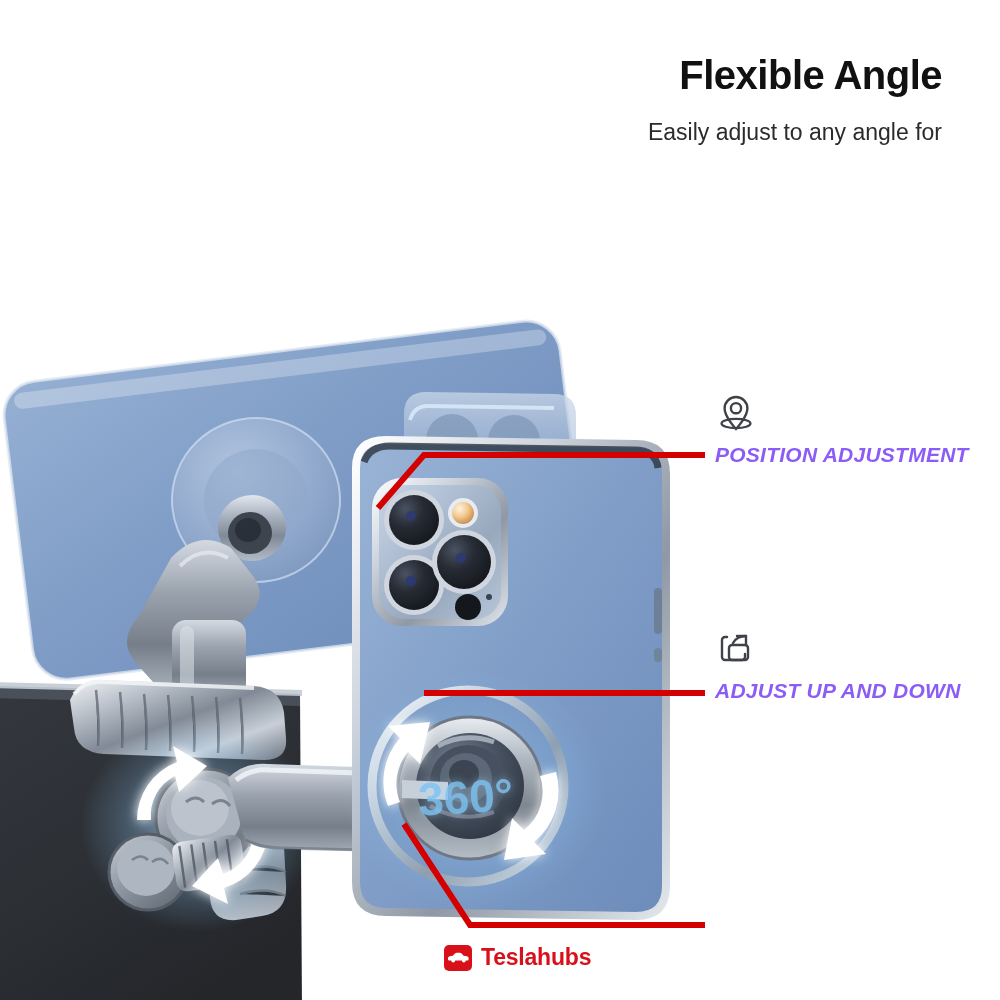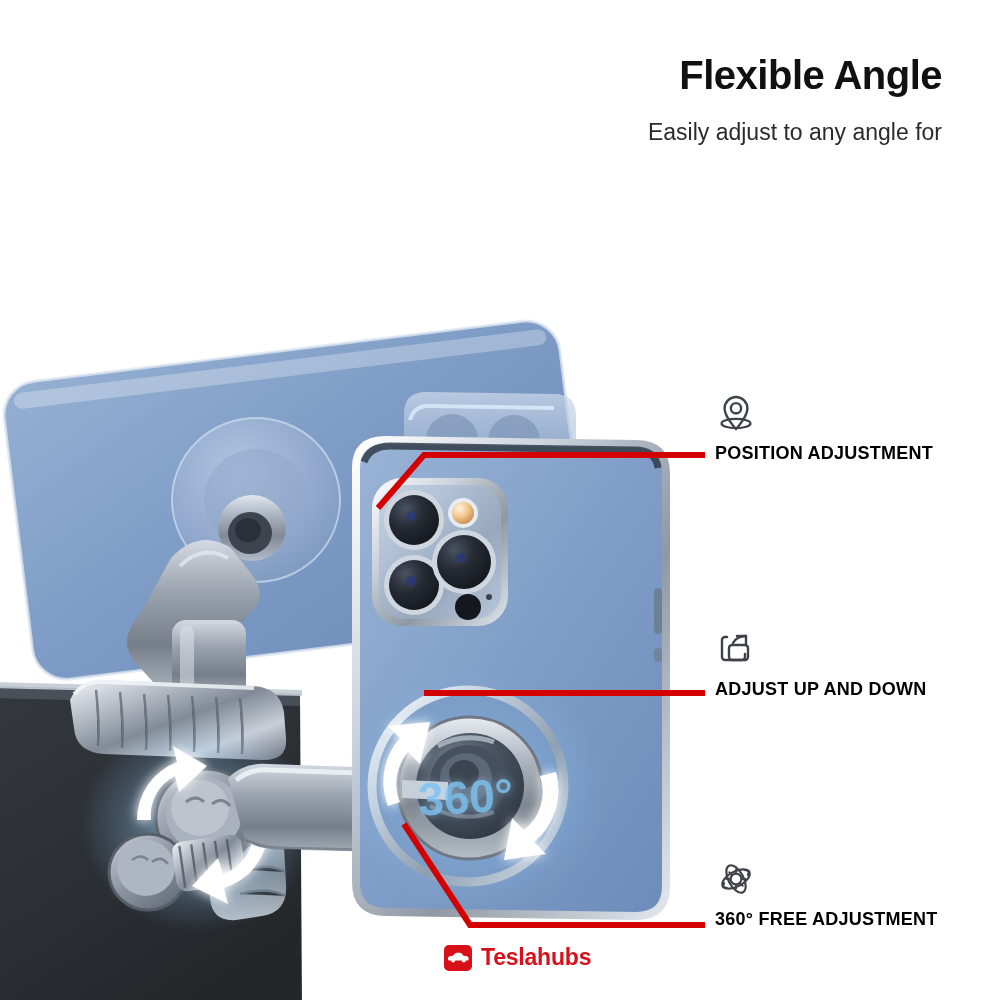--- a/index.html
+++ b/index.html
@@ -21,22 +21,23 @@
   .subtitle{
     font-size:23px;font-weight:400;color:#2b2b2b;line-height:1.42;
     margin:18px 0 0 0;
   }
 
   
   .callout{position:absolute;left:715px;width:270px;}
   .callout .ico{display:block;width:42px;height:42px;margin-bottom:9px;}
   .callout .ico svg{display:block;width:42px;height:42px;}
   .callout .lbl{
-    font-size:18px;font-weight:700;color:#000000;letter-spacing:0.25px;
+    font-size:21px;font-weight:700;color:#8b5cf6;letter-spacing:0.25px;
     white-space:nowrap;
+    font-style:italic;
   }
   #callout-0{top:392px;}
   #callout-1{top:628px;}
   #callout-2{top:858px;}
 
   
   .brand{position:absolute;left:428px;top:944px;display:flex;align-items:center;gap:9px;margin-left:16px;}
   .brand-mark{
     width:28px;height:26px;border-radius:5px;background:#d8101a;
     display:flex;align-items:center;justify-content:center;flex:0 0 auto;
@@ -343,40 +344,20 @@
       <svg viewBox="0 0 42 42">
         <path d="M12 9 h-2 a3 3 0 0 0 -3 3 v17 a3 3 0 0 0 3 3 h17 a3 3 0 0 0 3 -3 v-3" fill="none" stroke="#3f4349" stroke-width="2.4" stroke-linecap="round"></path>
         <rect x="14" y="17" width="19" height="15" rx="3" fill="none" stroke="#3f4349" stroke-width="2.4"></rect>
         <path d="M22 8 h9 v9" fill="none" stroke="#3f4349" stroke-width="2.4" stroke-linecap="round" stroke-linejoin="round"></path>
         <path d="M31 8 q-9 0 -13 7" fill="none" stroke="#3f4349" stroke-width="2.4" stroke-linecap="round"></path>
       </svg>
     </span>
     <span class="lbl">ADJUST UP AND DOWN</span>
   </div>
 
-  <div class="callout" id="callout-2">
-    <span class="ico">
-      <svg viewBox="0 0 42 42">
-        <ellipse cx="21" cy="21" rx="15" ry="7.5" fill="none" stroke="#3f4349" stroke-width="2.2" transform="rotate(-28 21 21)"></ellipse>
-        <ellipse cx="21" cy="21" rx="7.5" ry="15" fill="none" stroke="#3f4349" stroke-width="2.2" transform="rotate(-28 21 21)"></ellipse>
-        <circle cx="21" cy="21" r="5.4" fill="none" stroke="#3f4349" stroke-width="2.2"></circle>
-        <g stroke="#3f4349" stroke-width="2" stroke-linecap="round">
-          <path d="M21 14.2 v-2.6"></path>
-            <path d="M21 30.4 v-2.6"></path>
-          <path d="M14.2 21 h-2.6"></path>
-            <path d="M30.4 21 h-2.6"></path>
-          <path d="M16.2 16.2 l-1.9 -1.9"></path>
-            <path d="M27.7 27.7 l-1.9 -1.9"></path>
-        </g>
-        <path d="M30 12 l4 1 l-1 4" fill="none" stroke="#3f4349" stroke-width="2.2" stroke-linecap="round" stroke-linejoin="round"></path>
-        <path d="M12 30 l-4 -1 l1 -4" fill="none" stroke="#3f4349" stroke-width="2.2" stroke-linecap="round" stroke-linejoin="round"></path>
-      </svg>
-    </span>
-    <span class="lbl">360° FREE ADJUSTMENT</span>
-  </div>
 
   <div class="brand">
     <span class="brand-mark">
       <svg viewBox="0 0 21 13">
         <path d="M1.6 9.4 h17.8 a1.2 1.2 0 0 0 1.2 -1.2 v-1.1 c0 -1 -0.8 -1.7 -1.8 -1.9 l-3.2 -0.5 l-2 -2.1 c-0.5 -0.5 -1.1 -0.8 -1.8 -0.8 h-3 c-0.8 0 -1.5 0.3 -2.1 0.9 l-2 2 l-2.9 0.5 c-1 0.2 -1.8 0.9 -1.8 1.9 v1.1 a1.2 1.2 0 0 0 1.2 1.2 z" fill="#ffffff"></path>
         <circle cx="5.2" cy="9.6" r="1.9" fill="#ffffff"></circle>
         <circle cx="15.8" cy="9.6" r="1.9" fill="#ffffff"></circle>
       </svg>
     </span>
     <span class="brand-name">Teslahubs</span>

